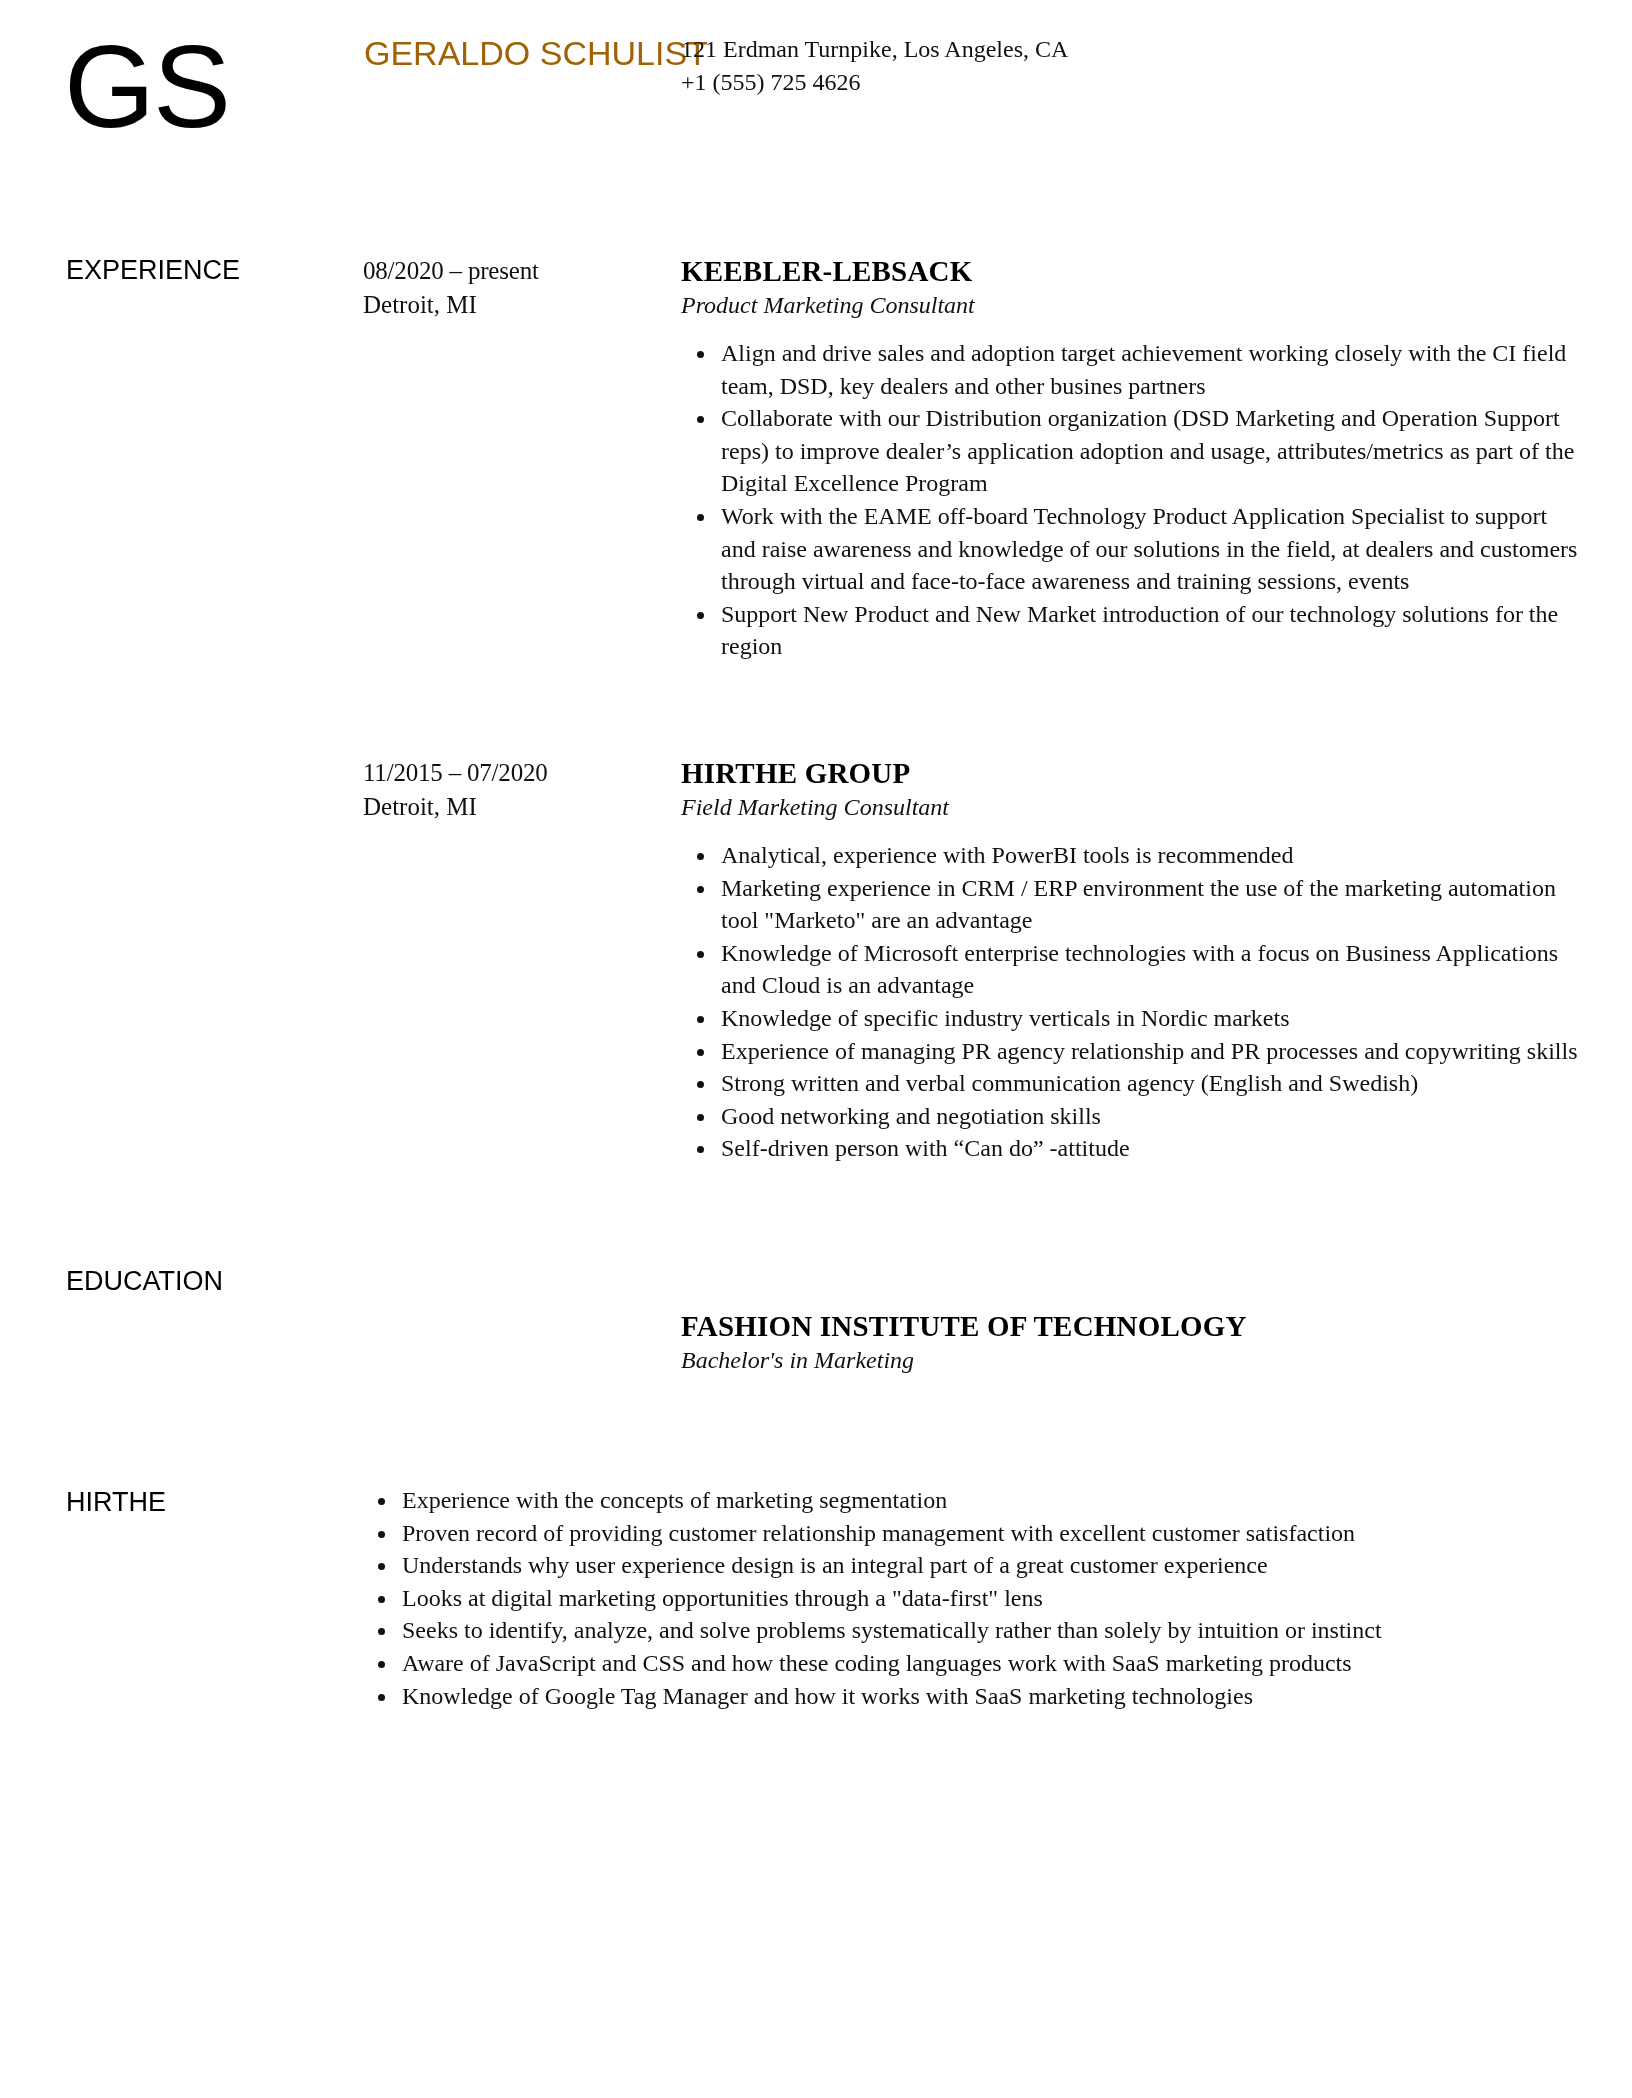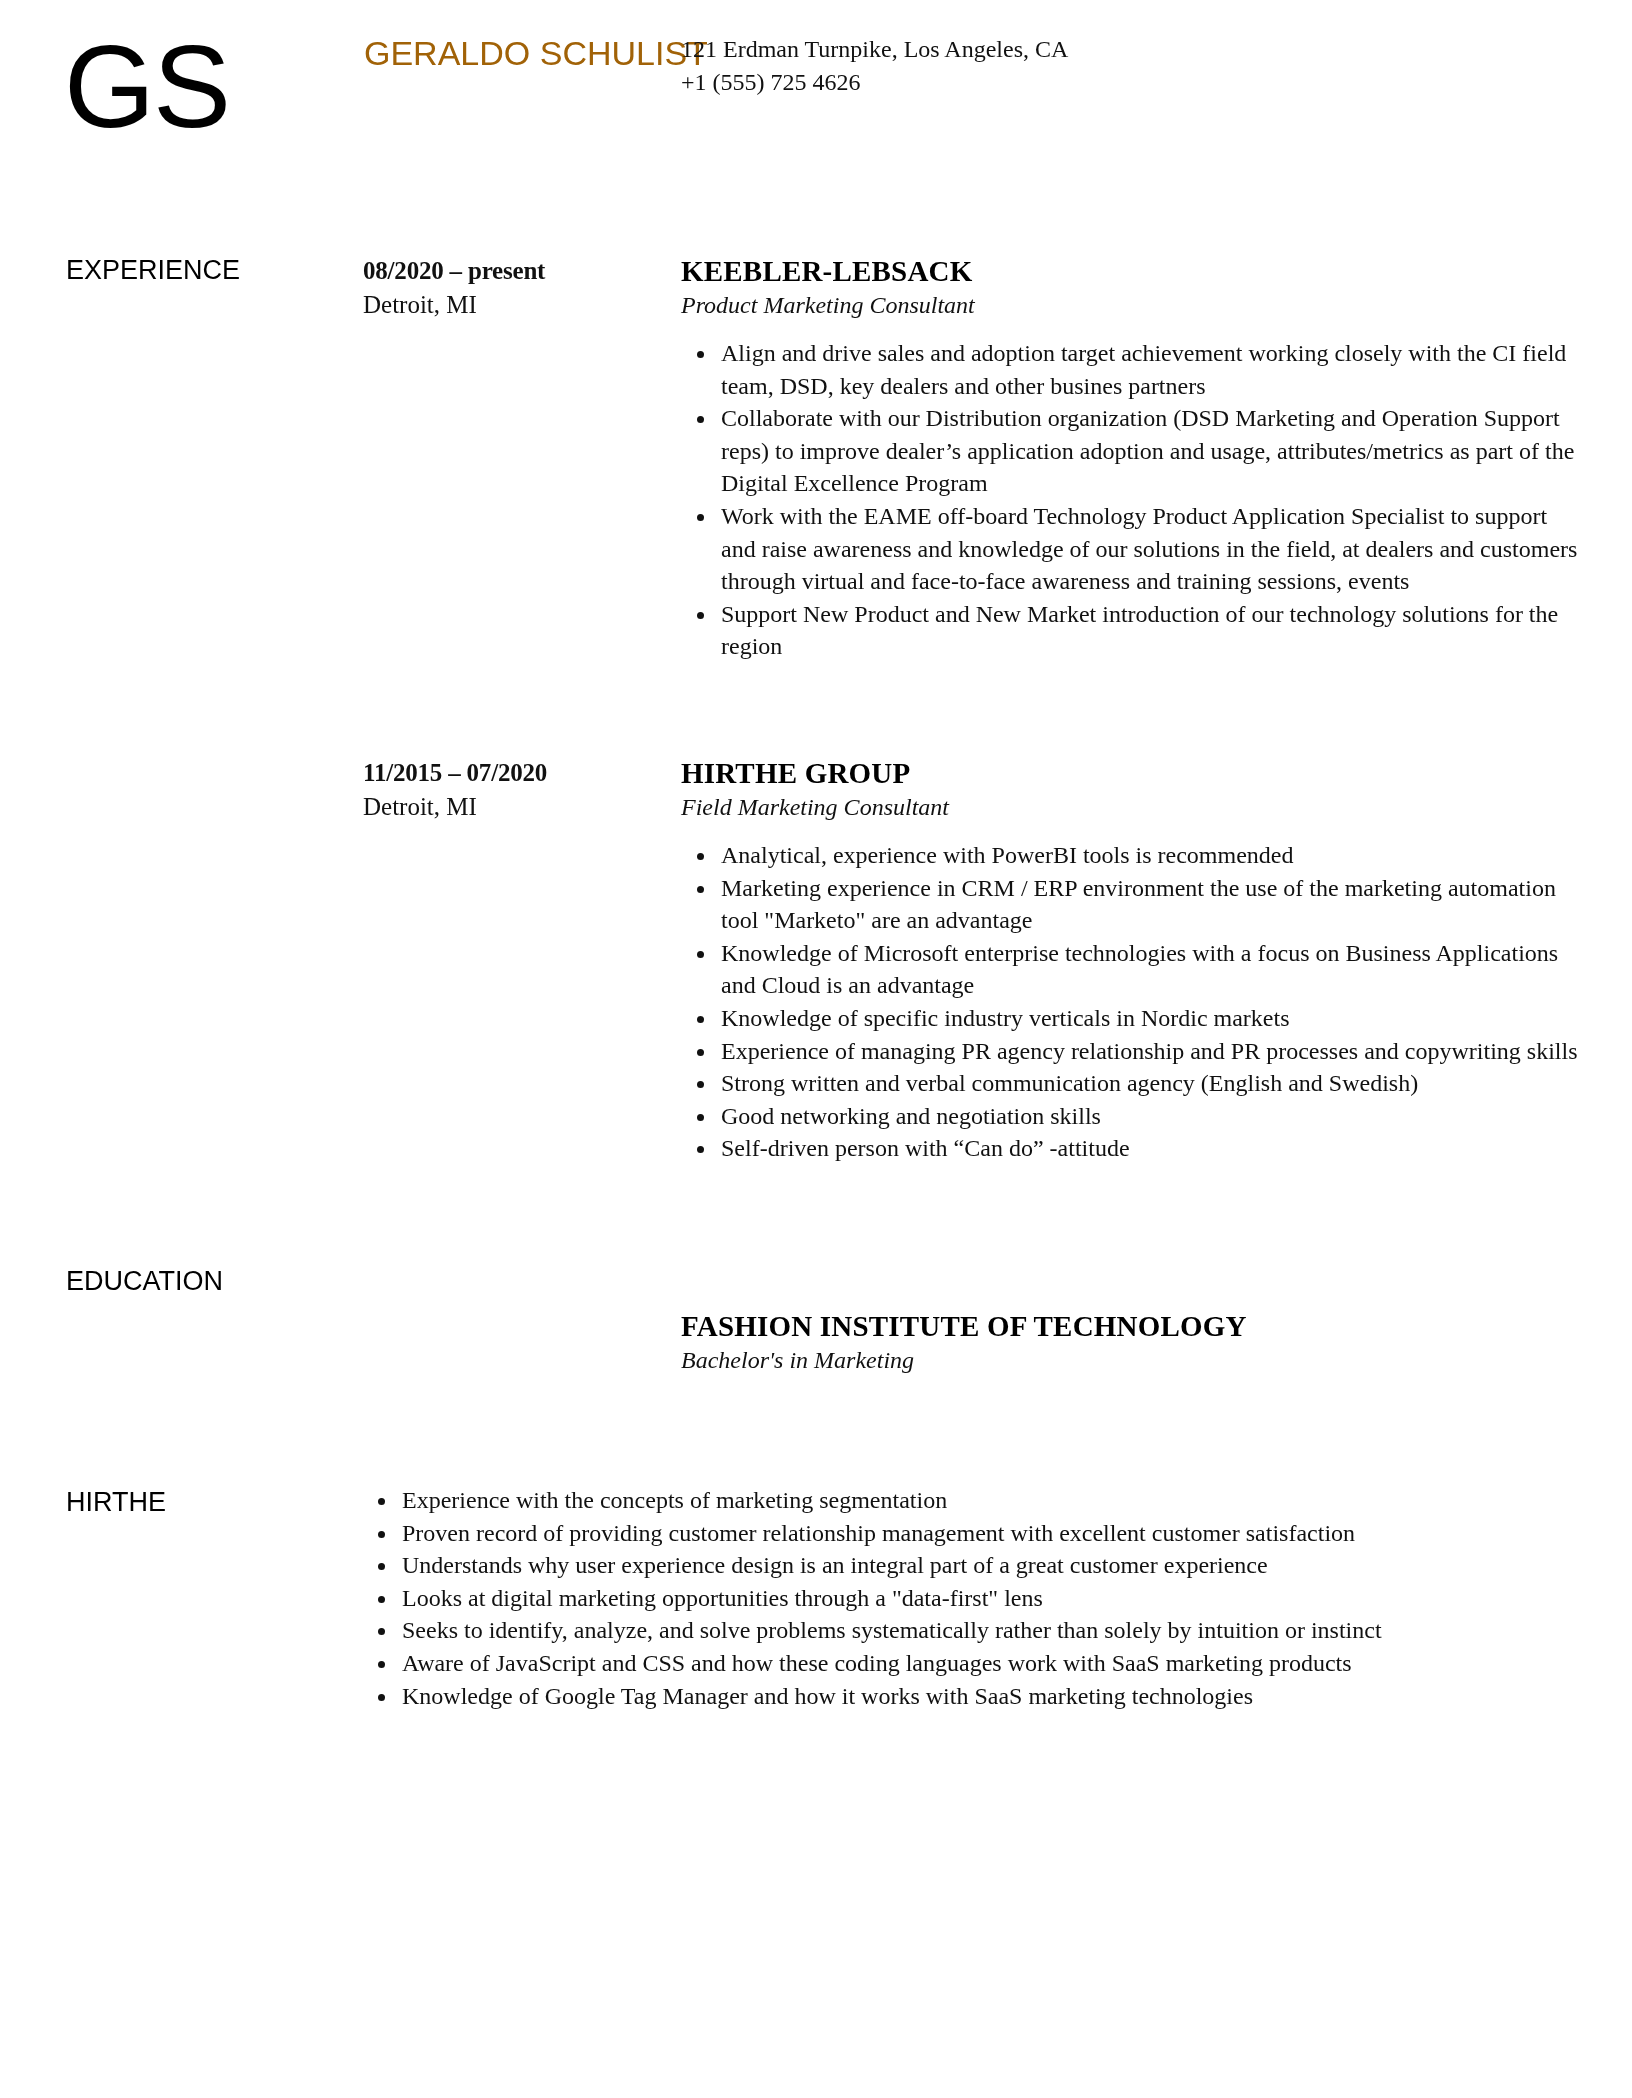--- a/index.html
+++ b/index.html
@@ -56,21 +56,21 @@
       letter-spacing: 0px;
     }
 
     
     .entry-meta {
       left: 363px;
       font-size: 25px;
       line-height: 34px;
       width: 290px;
     }
-    .entry-meta .dates { font-weight: 700; color: #111; letter-spacing: -0.2px; }
+    .entry-meta .dates { font-weight: 400; color: #111; letter-spacing: -0.2px; }
     .entry-meta .location { font-weight: 400; }
 
     
     .entry-body {
       left: 681px;
       width: 900px;
     }
     .org-name {
       font-size: 29px;
       line-height: 36px;

